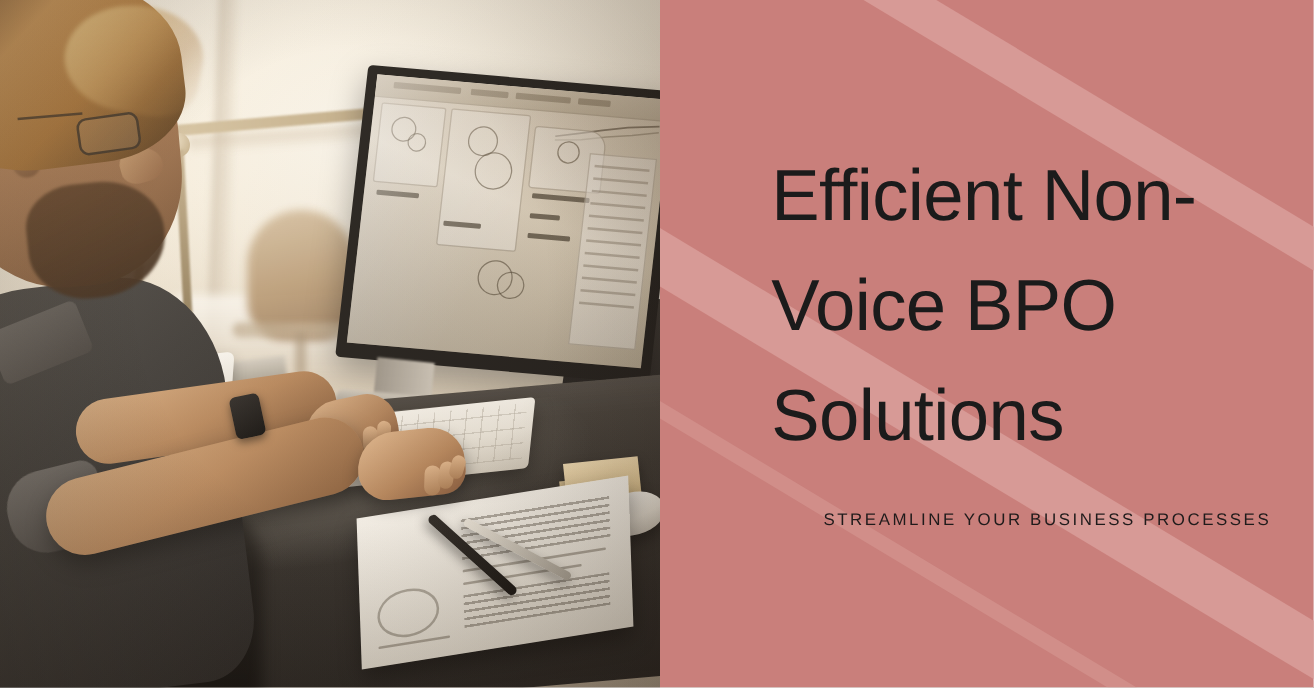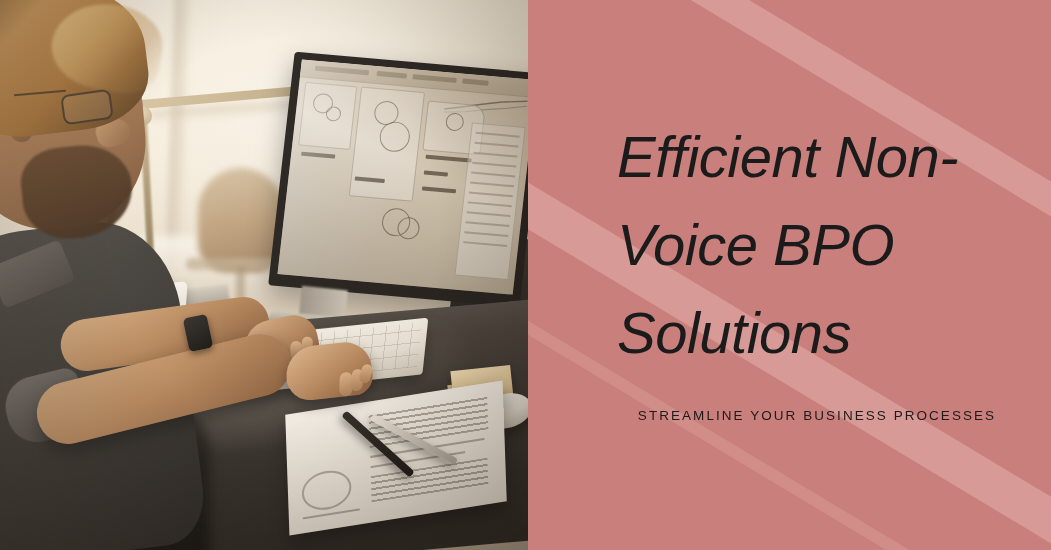--- a/index.html
+++ b/index.html
@@ -750,18 +750,18 @@
     <div class="photo-warm"></div>
     <div class="photo-vignette"></div>
   </div>
 
   <div class="text-pane" style="background: rgb(201, 127, 123);">
     <div class="stripe stripe-a" style="background: rgb(215, 154, 150);"></div>
     <div class="stripe stripe-b" style="background: rgb(215, 154, 150);"></div>
     <div class="stripe stripe-c" style="background: rgb(215, 154, 150);"></div>
 
     <div class="text-inner">
-      <h1 class="headline" style="color: rgb(27, 27, 27); font-style: italic;">Efficient Non-Voice BPO Solutions</h1>
-      <p class="subtitle" style="color: rgb(31, 27, 27);">STREAMLINE YOUR BUSINESS PROCESSES</p>
+      <h1 class="headline" style="color: rgb(27, 27, 27);">Efficient Non-Voice BPO Solutions</h1>
+      <p class="subtitle" style="color: rgb(31, 27, 27); text-align: right;">STREAMLINE YOUR BUSINESS PROCESSES</p>
     </div>
   </div>
 
 </div>
 
 </body></html>

